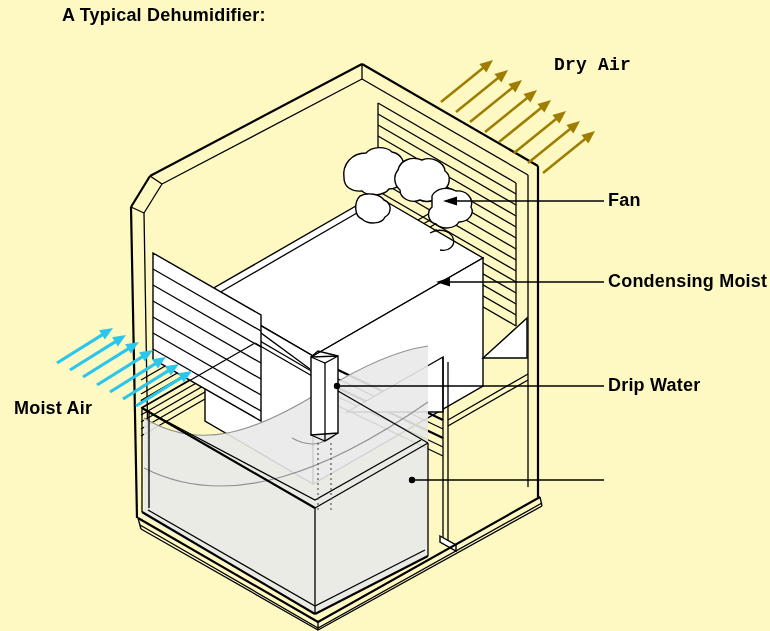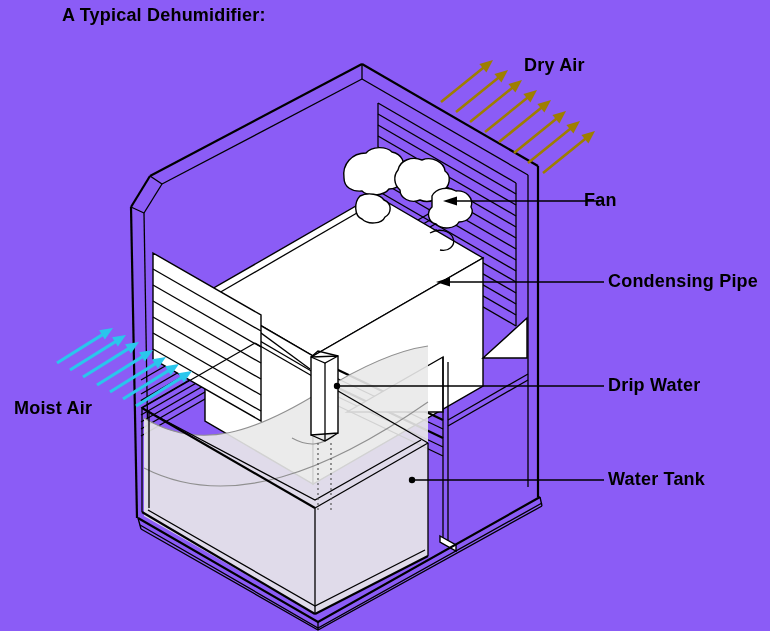--- a/index.html
+++ b/index.html
@@ -1,23 +1,23 @@
 <!DOCTYPE html>
 <html style="--dry: #9E7E00; --moist: #2AC6EC; --water: #E9E9E9;"><head>
 <meta charset="utf-8">
 <style>
   html,body{margin:0;padding:0;background:#fff;}
-  #stage{position:relative;width:770px;height:631px;background:#8b5cf6;overflow:hidden;
+  #stage{position:relative;width:770px;height:631px;background:#fef9c3;overflow:hidden;
          font-family:"Liberation Sans",sans-serif;}
   #stage svg{position:absolute;left:0;top:0;}
   .lbl{position:absolute;font-weight:bold;font-size:18px;color:#000;white-space:nowrap;
        letter-spacing:0.2px;}
   .lbl-title{left:62px;top:5px;}
-  .lbl-dry{left:524px;top:55px;}
-  .lbl-fan{left:584px;top:190px;}
+  .lbl-dry{left:554px;top:55px;font-family:Liberation Mono, monospace;}
+  .lbl-fan{left:608px;top:190px;}
   .lbl-cond{left:608px;top:271px;}
   .lbl-drip{left:608px;top:375px;}
   .lbl-tank{left:608px;top:469px;}
   .lbl-moist{left:14px;top:398px;}
   .ln{stroke:#000;fill:none;stroke-width:1.3;}
   .ln2{stroke:#000;fill:none;stroke-width:2.2;}
   .white{fill:#fff;stroke:#000;stroke-width:1.4;}
   .gold-line{stroke:var(--dry,#9E7E00);stroke-width:2.6;fill:none;}
   .gold-head{fill:var(--dry,#9E7E00);stroke:none;}
   .cyan-line{stroke:var(--moist,#2AC6EC);stroke-width:3.2;fill:none;}
@@ -211,17 +211,16 @@
       <path class="cyan-line" d="M123,399 L169.7,369.8"></path>
         <polygon class="cyan-head" points="179,364 170.9,375.6 165.1,366.2"></polygon>
       <path class="cyan-line" d="M136,406 L182.7,376.8"></path>
         <polygon class="cyan-head" points="192,371 183.9,382.6 178.1,373.2"></polygon>
     </g>
   </svg>
 
   <div class="lbl lbl-title">A Typical Dehumidifier:</div>
   <div class="lbl lbl-dry">Dry Air</div>
   <div class="lbl lbl-fan">Fan</div>
-  <div class="lbl lbl-cond">Condensing Pipe</div>
+  <div class="lbl lbl-cond">Condensing Moist</div>
   <div class="lbl lbl-drip">Drip Water</div>
-  <div class="lbl lbl-tank">Water Tank</div>
   <div class="lbl lbl-moist">Moist Air</div>
 </div>
 
 </body></html>

